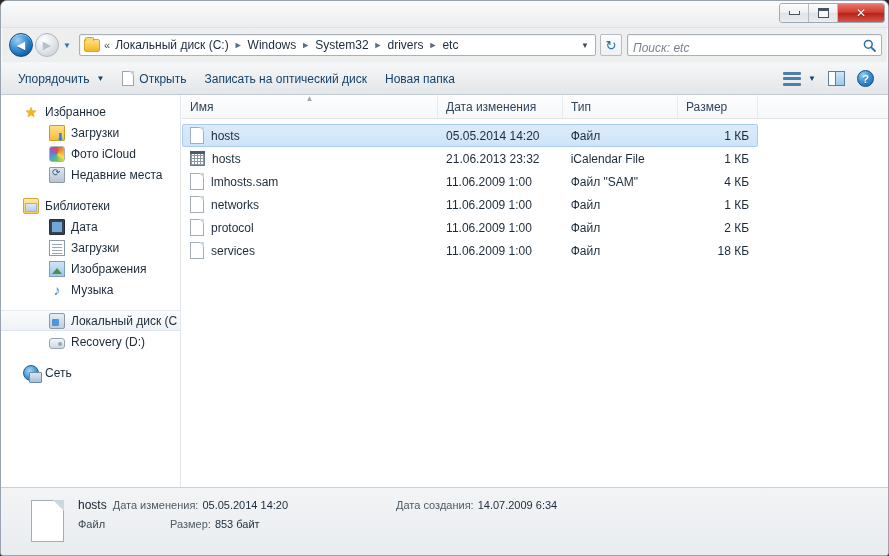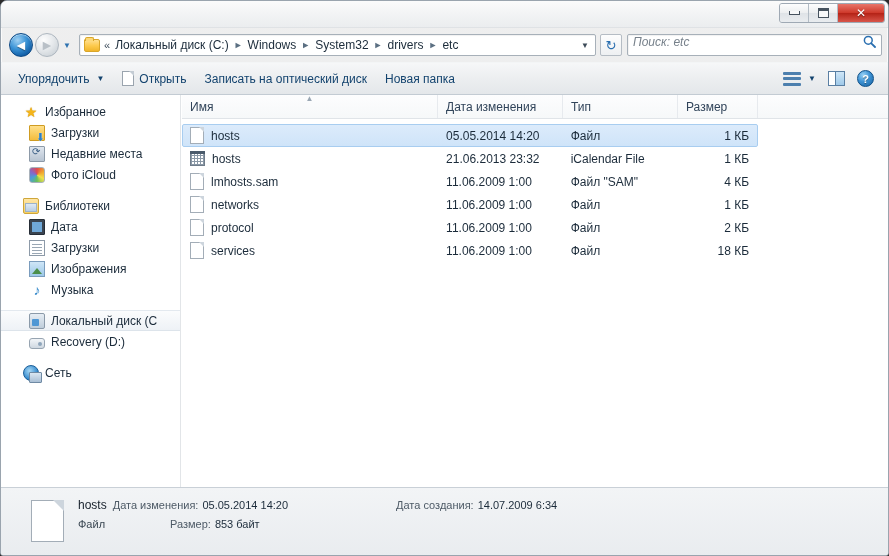--- a/index.html
+++ b/index.html
@@ -104,21 +104,21 @@
   #refresh {
     width: 22px; height: 22px; margin-left: 4px;
     border: 1px solid #b5bcc4; border-radius: 2px;
     background: linear-gradient(180deg,#fdfdfd,#eef0f2);
     display:flex; align-items:center; justify-content:center;
     color:#2a6fb0; font-size:13px;
   }
   #searchbox {
     width: 255px; height: 22px; margin-left: 5px;
     background: #fff; border: 1px solid #a7b0b9; border-radius: 2px;
-    display: flex; align-items: flex-start; padding: 0 5px;
+    display: flex; align-items: flex-end; padding: 0 5px;
     box-shadow: inset 1px 1px 1px rgba(0,0,0,.06);
   }
   #searchbox .ph { flex:1; color: #77818b; font-style: italic; font-size: 12px; }
   #searchbox .mag { color:#2a6fb0; font-size: 13px; }
 
   
   #toolbar {
     position: absolute; left: 0; top: 61px; width: 889px; height: 33px;
     background: linear-gradient(180deg,#f6f7f8 0%,#eceef0 50%,#e4e7ea 100%);
     border-top: 1px solid #f3f5f6;
@@ -173,21 +173,21 @@
     background: #fff;
     border-right: 1px solid #e2e5e8;
     overflow: hidden;
   }
   #sidebar-inner { padding-top: 6px; }
   .navgroup { margin-bottom: 10px; }
   .navrow {
     height: 21px; display: flex; align-items: center; gap: 6px;
     padding-left: 22px; color: #1b2b3a; font-size: 12px; white-space: nowrap;
   }
-  .navrow.child { padding-left: 28px; }
+  .navrow.child { padding-left: 48px; }
   .navrow.selected {
     background: linear-gradient(180deg,#fbfcfd 0%,#eef2f6 100%);
     border-top: 1px solid #e3e9ef; border-bottom: 1px solid #dde4eb;
     height: 21px;
   }
   .navico { width: 16px; height: 16px; flex: none; position: relative; }
 
   
   .ic-star { color:#f5b51a; font-size:14px; line-height:16px; text-align:center; text-shadow:0 0 1px #b07c00;}
   .ic-dl { background: linear-gradient(180deg,#ffe08a,#f4bc3c); border:1px solid #cf9c22; border-radius:1px; }
@@ -409,26 +409,26 @@
         <div class="navgroup">
           <div class="navrow">
             <span class="navico ic-star">★</span>
             <span>Избранное</span>
           </div>
           <div class="navrow child">
             <span class="navico ic-dl"></span>
             <span>Загрузки</span>
           </div>
           <div class="navrow child">
+            <span class="navico ic-icloud"></span>
+            <span>Фото iCloud</span>
+          </div>
+          <div class="navrow child">
             <span class="navico ic-recent"></span>
             <span>Недавние места</span>
-          </div>
-          <div class="navrow child">
-            <span class="navico ic-icloud"></span>
-            <span>Фото iCloud</span>
           </div>
         </div>
 
         <div class="navgroup">
           <div class="navrow">
             <span class="navico ic-lib"></span>
             <span>Библиотеки</span>
           </div>
           <div class="navrow child">
             <span class="navico ic-video"></span>

